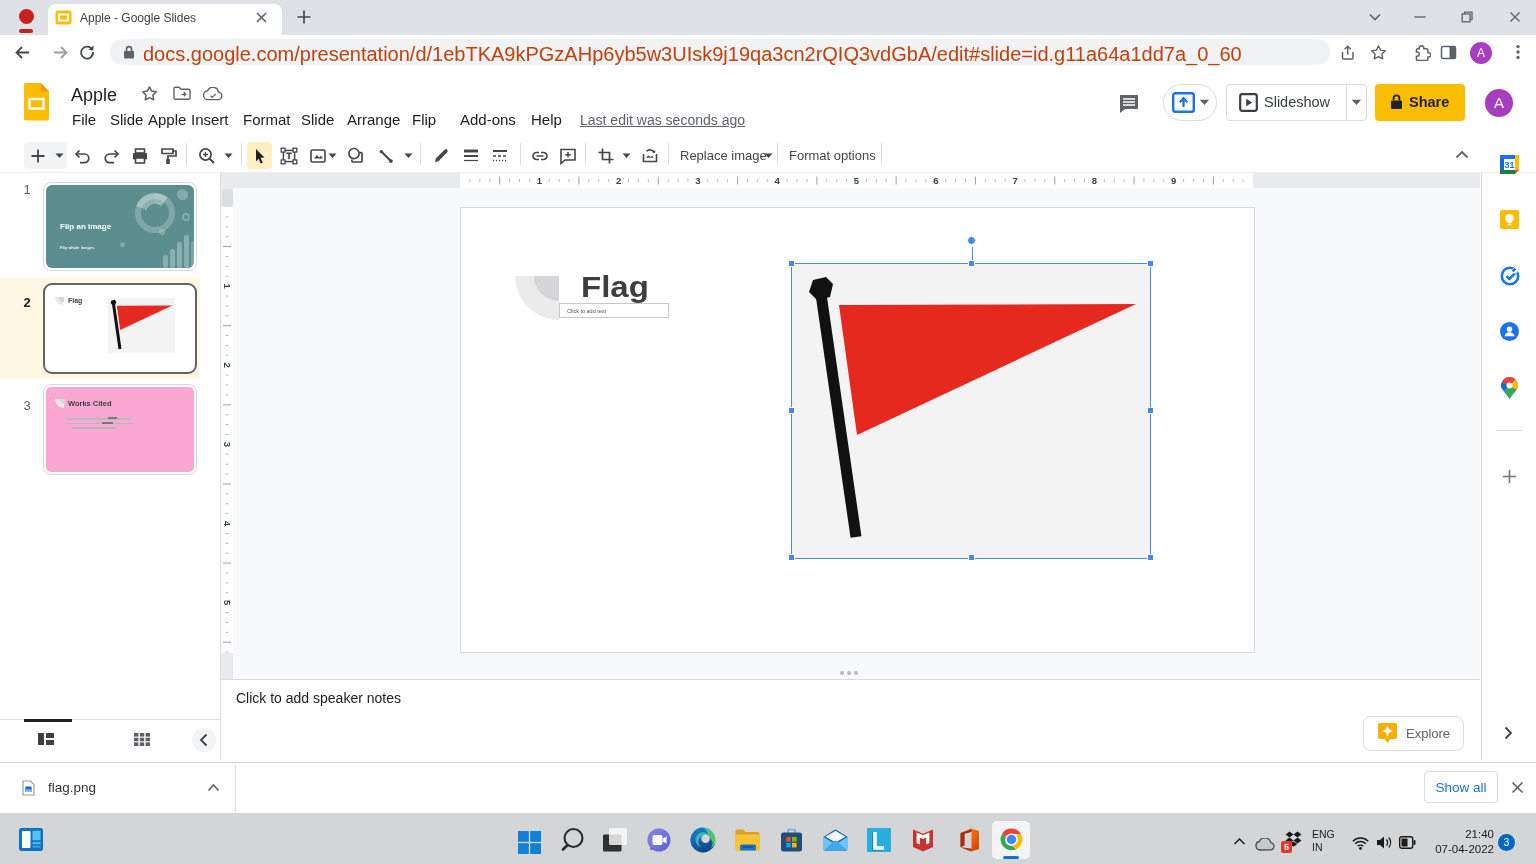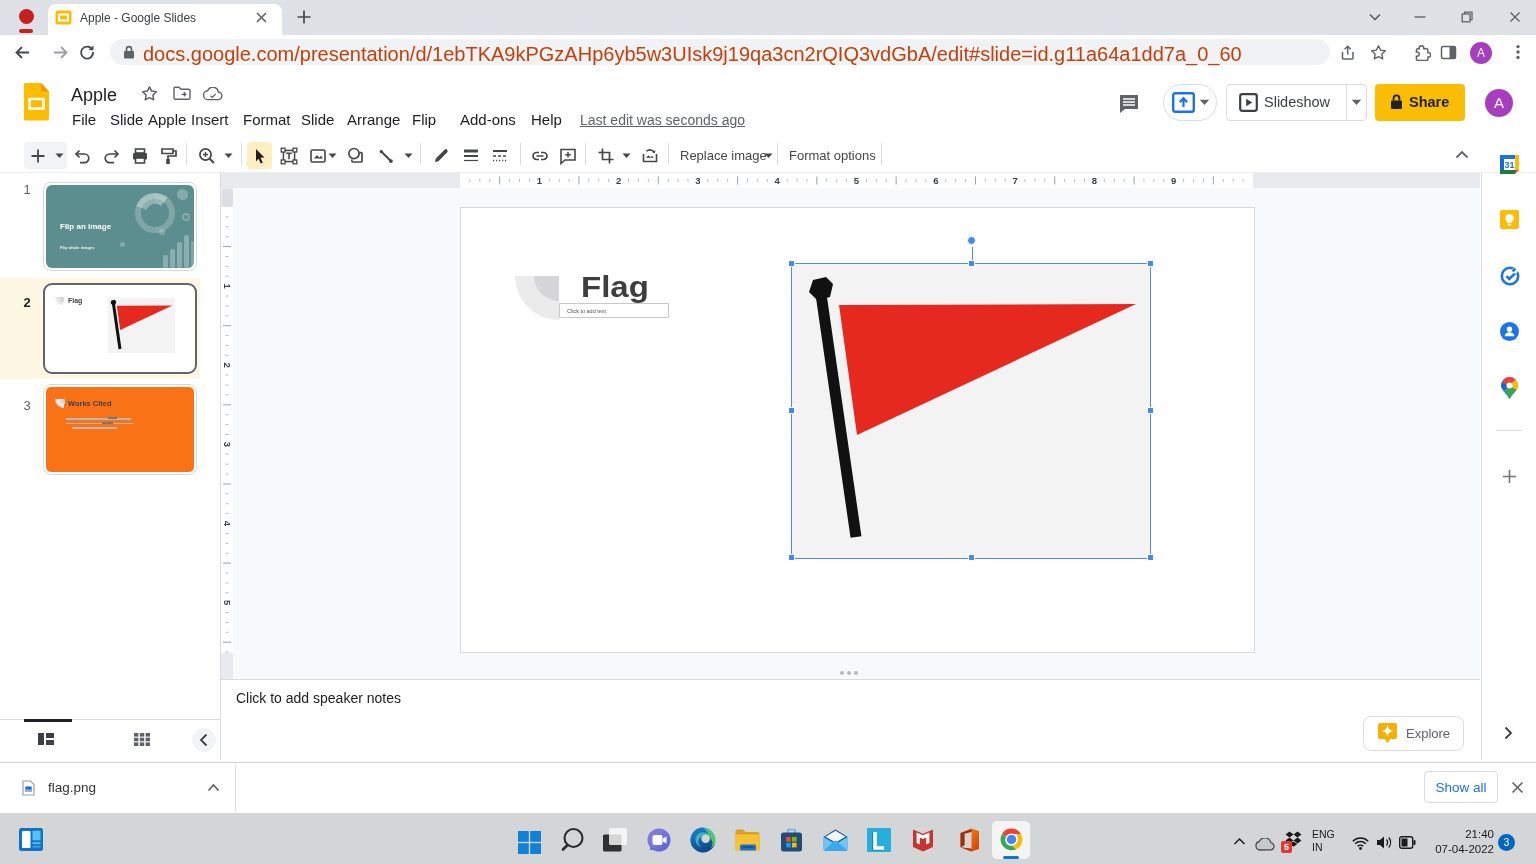--- a/index.html
+++ b/index.html
@@ -337,21 +337,21 @@
   <div class="abs" style="left:21px; top:10px; font-size:7px; font-weight:bold; color:#3f3f3f;">Flag</div>
   <svg class="abs" style="left:61px; top:11px;" width="67" height="55" viewBox="0 0 358 294">
       <rect width="358" height="294" fill="#f4f3f3"></rect>
       <polygon points="47,41 344,40 65,171" fill="#e5291f"></polygon>
       <line x1="29" y1="30" x2="64" y2="273" stroke="#111" stroke-width="16"></line>
       <polygon points="18,14 36,10 44,20 40,35 23,38 14,27" fill="#111"></polygon>
     </svg>
 </div>
 
 <div class="abs" style="left:43px; top:384px; width:154px; height:91px; background:#fff; border:1px solid #d5d8dc; border-radius:8px;"></div>
-<div class="abs" style="left:46px; top:387px; width:148px; height:85px; background:#f97316; border-radius:5px; overflow:hidden;">
+<div class="abs" style="left:46px; top:387px; width:148px; height:85px; background:#f9a8d4; border-radius:5px; overflow:hidden;">
   <div class="abs" style="left:9px; top:12px; width:9px; height:9px; background:#e9e9e9; border-radius:0 0 0 100%;"></div>
   <div class="abs" style="left:13.5px; top:12px; width:5px; height:5px; background:#d7d7d7; border-radius:0 0 0 100%;"></div>
   <div class="abs" style="left:22px; top:12px; font-size:7.5px; font-weight:bold; color:#3f3f3f;">Works Cited</div>
   <div class="abs" style="left:20px; top:31px; width:65px; height:1.5px; background:#b8b8b8;"></div>
   <div class="abs" style="left:62px; top:30px; width:9px; height:2px; background:#777;"></div>
   <div class="abs" style="left:20px; top:35.5px; width:68px; height:1.5px; background:#b8b8b8;"></div>
   <div class="abs" style="left:56px; top:34.7px; width:11px; height:2px; background:#777;"></div>
   <div class="abs" style="left:26px; top:40px; width:45px; height:1.5px; background:#b8b8b8;"></div>
 </div>
 <div class="abs" id="panelbottom"></div>

